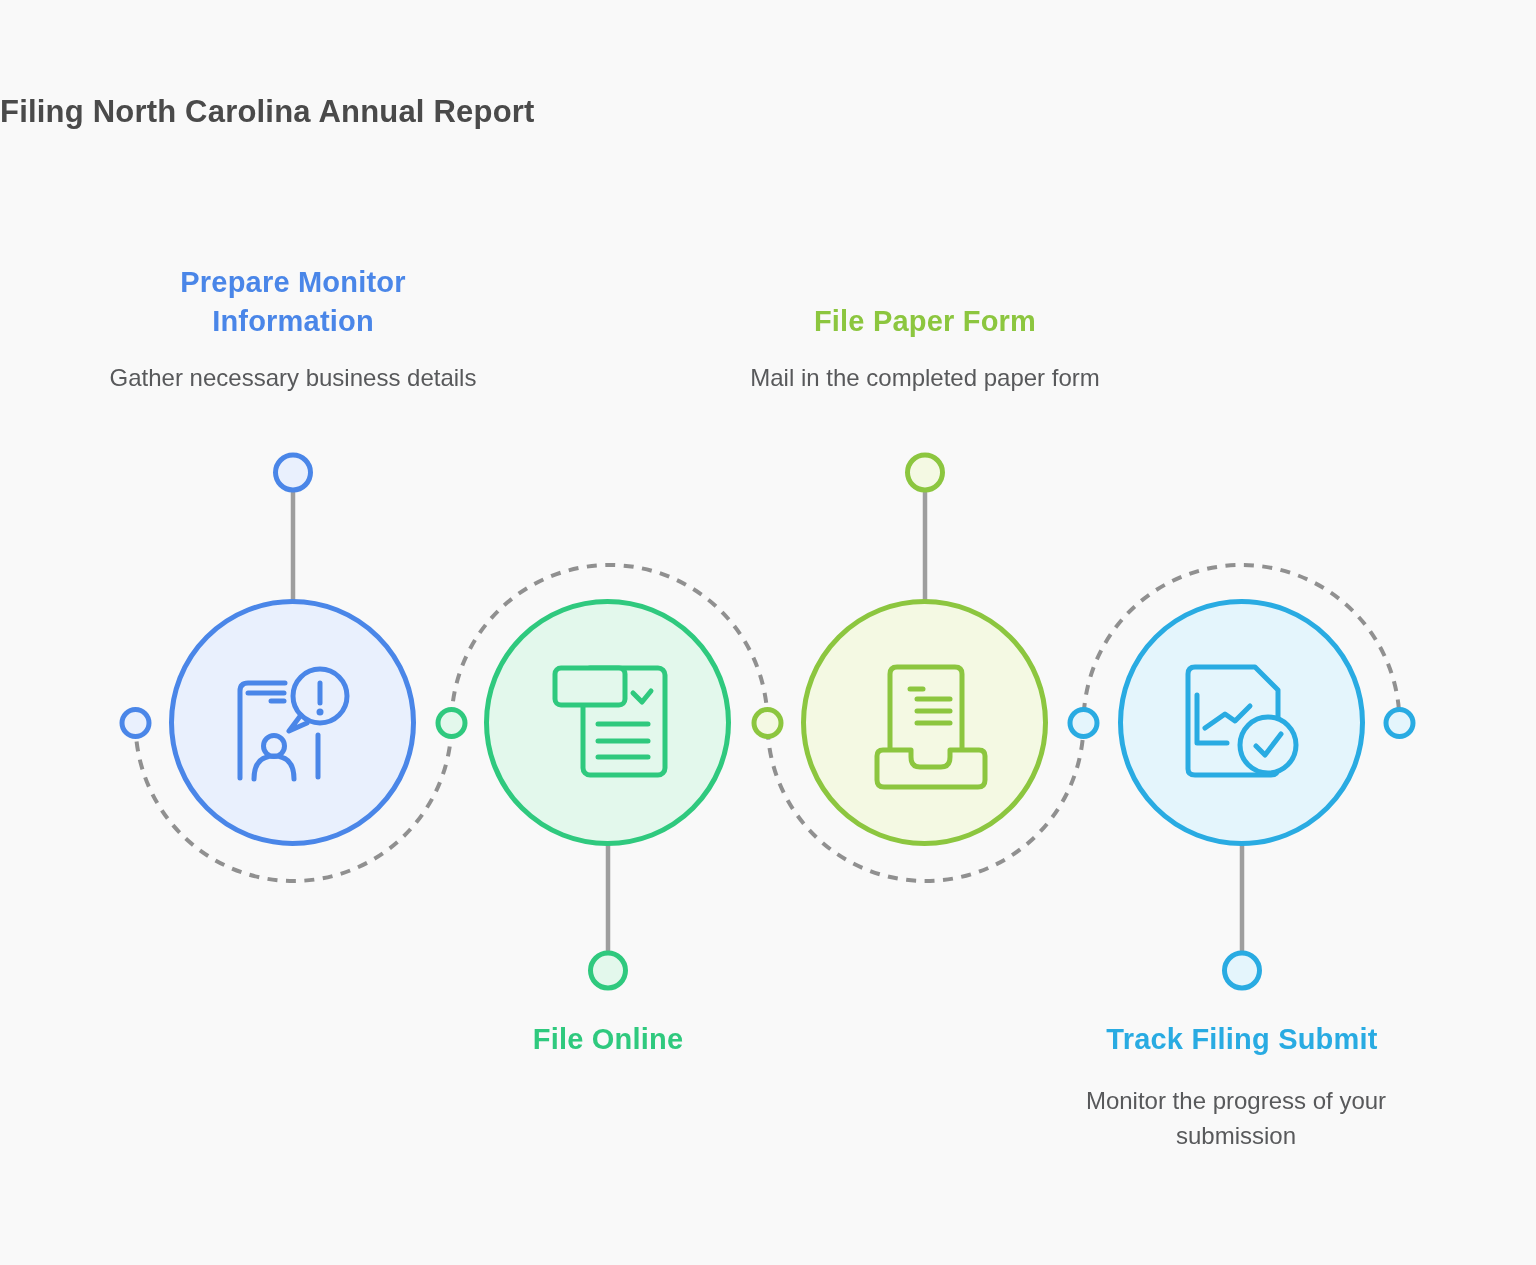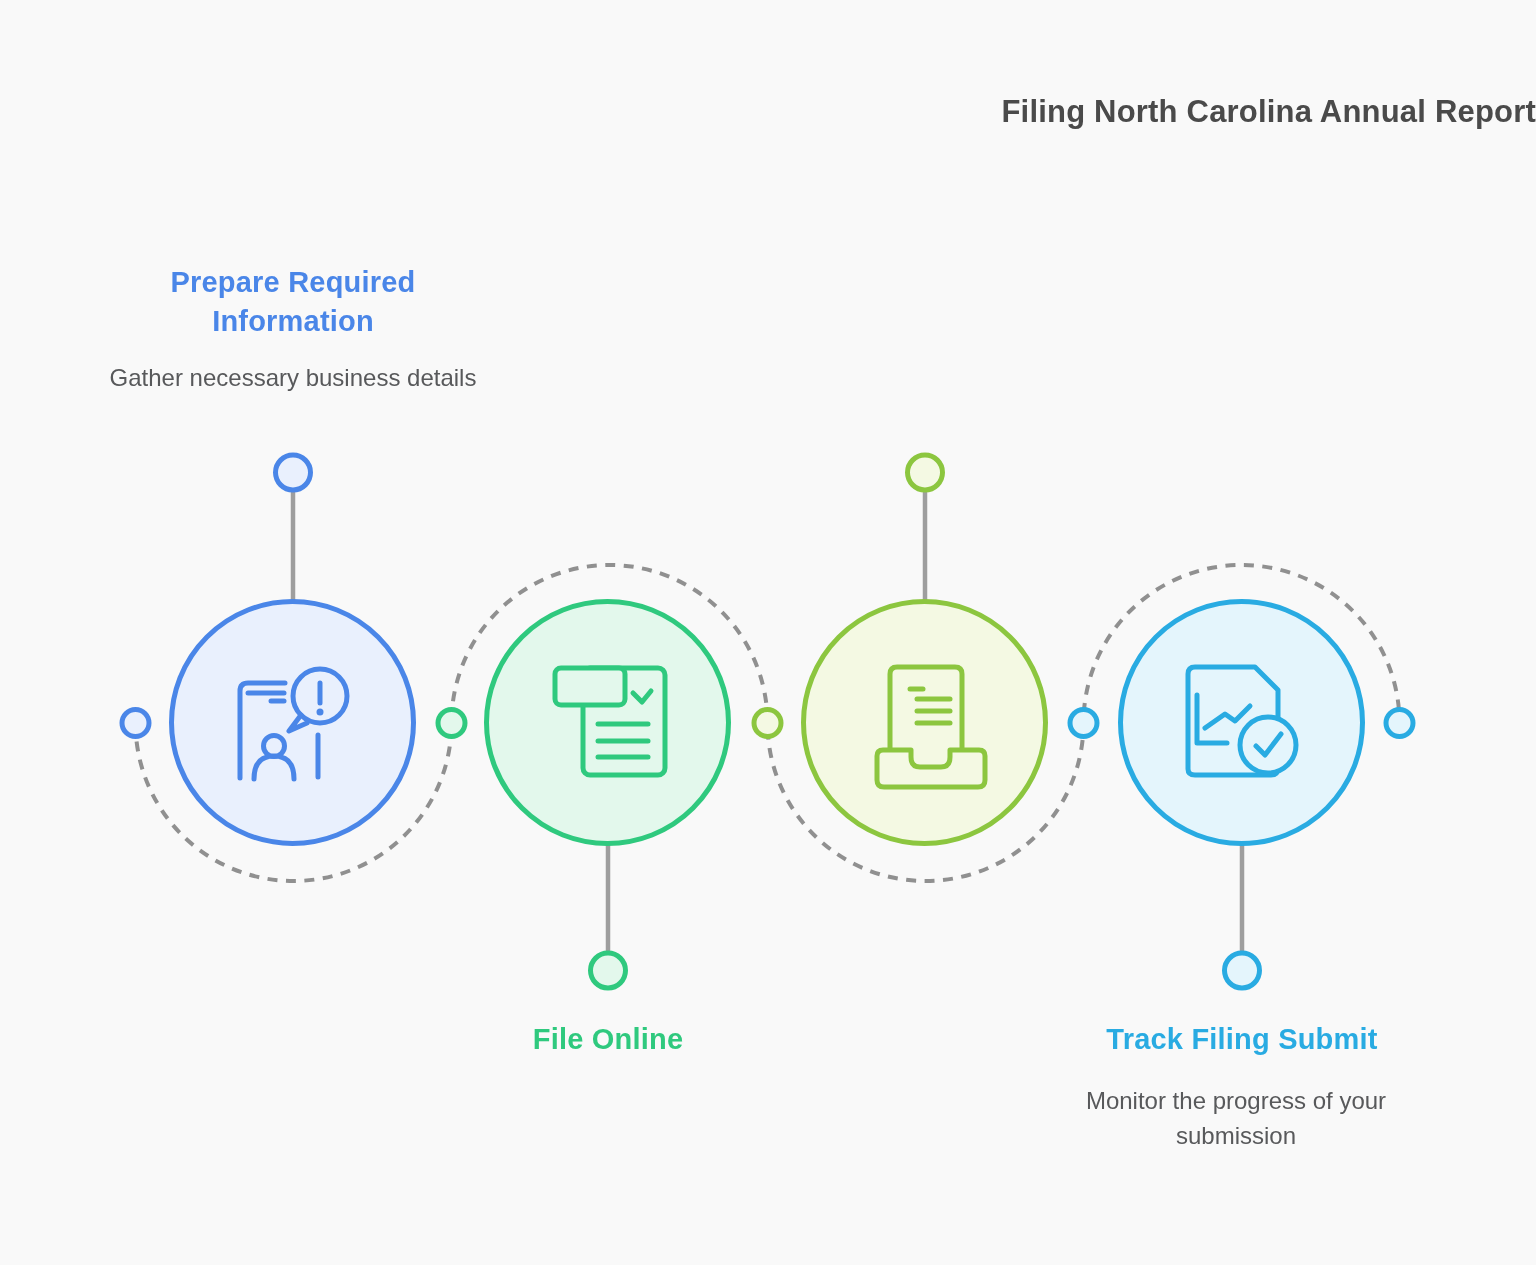--- a/index.html
+++ b/index.html
@@ -5,21 +5,21 @@
   html,body{margin:0;padding:0;background:var(--bg,#f9f9f9);}
   .canvas{
     position:relative;
     width:1536px;height:1265px;
     background:var(--bg,#f9f9f9);
     font-family:"Liberation Sans", sans-serif;
     overflow:hidden;
   }
   .title{
     position:absolute;top:94px;left:0;width:100%;
-    margin:0;text-align:right;
+    margin:0;text-align:left;
     font-size:31px;font-weight:bold;letter-spacing:.2px;
     color:var(--title-color,#4a4a4a);
   }
   .connectors{position:absolute;left:0;top:0;}
   .dashed-path{fill:none;stroke:var(--conn,#909090);stroke-width:4;stroke-dasharray:10 8.5;}
   .stem{stroke:var(--stem,#9e9e9e);stroke-width:4.5;}
   .anchor,.junction{stroke-width:5;}
   .k1{stroke:var(--c1,#4a86e8);fill:var(--t1,#e9f0fd);}
   .k2{stroke:var(--c2,#2fc97e);fill:var(--t2,#e3f8ec);}
   .k3{stroke:var(--c3,#8cc63f);fill:var(--t3,#f4f9e3);}
@@ -134,26 +134,32 @@
     <svg class="icon i4" width="140" height="140" viewBox="0 0 140 140">
       <path d="M 16 116 V 21 Q 16 14 23 14 H 83 L 106 37 V 115 Q 106 122 99 122 H 23 Q 16 122 16 116 Z"></path>
       <path d="M 25 42 V 90 H 55"></path>
       <path d="M 33 75 L 53 61 L 63 68 L 78 53"></path>
       <circle class="tintfill" cx="96" cy="92" r="28"></circle>
       <path d="M 84 93 L 93 102 L 109 81"></path>
     </svg>
   </div>
 
   <div class="label-block top-pos" style="left:48px">
-    <h2 class="step-heading h1c">Prepare Required Information</h2>
+    <h2 class="step-heading h1c">Prepare Monitor Information</h2>
   </div>
   <div class="desc-block top-pos" style="left:48px">
     <p class="step-desc">Gather necessary business details</p>
   </div>
 
+  <div class="label-block top-pos" style="left:680px">
+    <h2 class="step-heading h3c">File Paper Form</h2>
+  </div>
+  <div class="desc-block top-pos" style="left:680px">
+    <p class="step-desc">Mail in the completed paper form</p>
+  </div>
 
   <div class="label-block bottom-pos" style="left:363px">
     <h2 class="step-heading h2c">File Online</h2>
   </div>
 
   <div class="label-block bottom-pos" style="left:997px">
     <h2 class="step-heading h4c">Track Filing Submit</h2>
   </div>
   <div class="desc-block bottom-pos" style="left:991px">
     <p class="step-desc">Monitor the progress of your submission</p>

